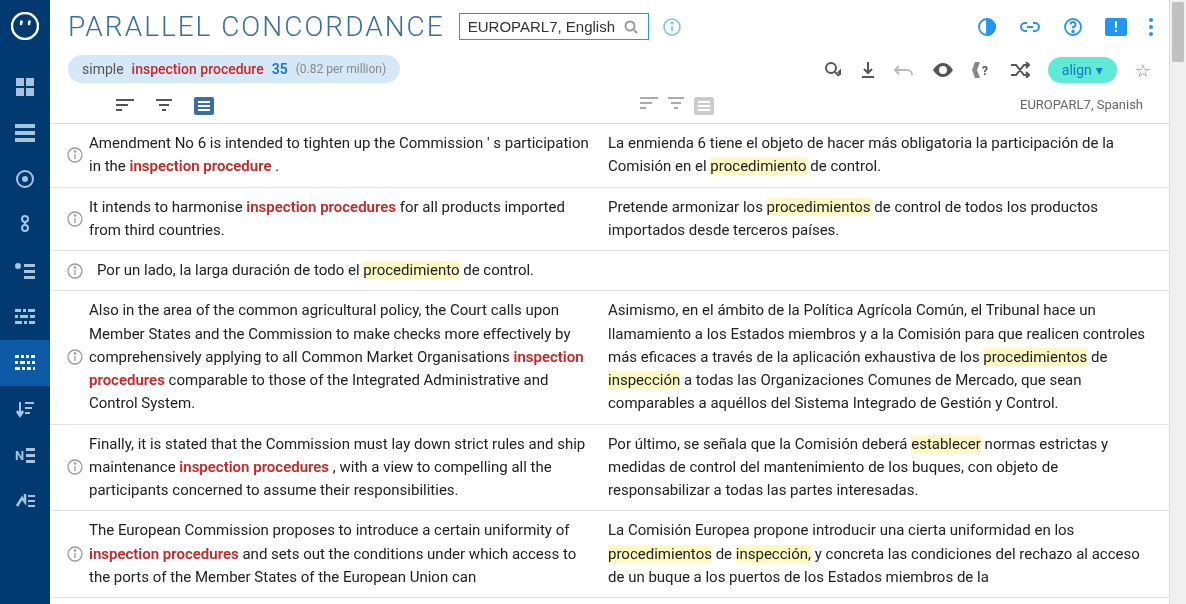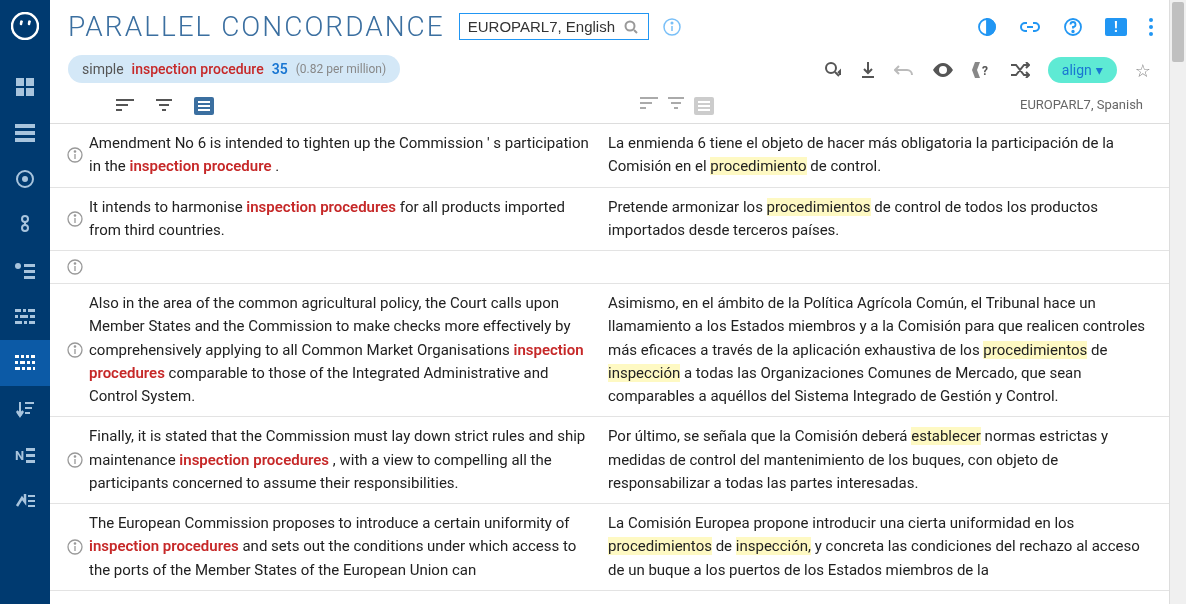--- a/index.html
+++ b/index.html
@@ -326,20 +326,21 @@
           <div class="cell right">Pretende armonizar los <span class="hl">procedimientos</span> de control de todos los productos importados desde terceros países.</div>
         </div>
         <div class="row">
           <div class="rowicon">
             <svg width="16" height="16" viewBox="0 0 16 16" fill="none" stroke="currentColor" stroke-width="1.3">
               <circle cx="8" cy="8" r="7"></circle>
               <line x1="8" y1="7" x2="8" y2="12"></line>
               <circle cx="8" cy="4.5" r="0.7" fill="currentColor"></circle>
             </svg>
           </div>
+          <div class="cell right">Por un lado, la larga duración de todo el <span class="hl">procedimiento</span> de control.</div>
         </div>
         <div class="row">
           <div class="rowicon">
             <svg width="16" height="16" viewBox="0 0 16 16" fill="none" stroke="currentColor" stroke-width="1.3">
               <circle cx="8" cy="8" r="7"></circle>
               <line x1="8" y1="7" x2="8" y2="12"></line>
               <circle cx="8" cy="4.5" r="0.7" fill="currentColor"></circle>
             </svg>
           </div>
           <div class="cell left">Also in the area of the common agricultural policy, the Court calls upon Member States and the Commission to make checks more effectively by comprehensively applying to all Common Market Organisations  <span class="kw">inspection procedures</span>  comparable to those of the Integrated Administrative and Control System.</div>

